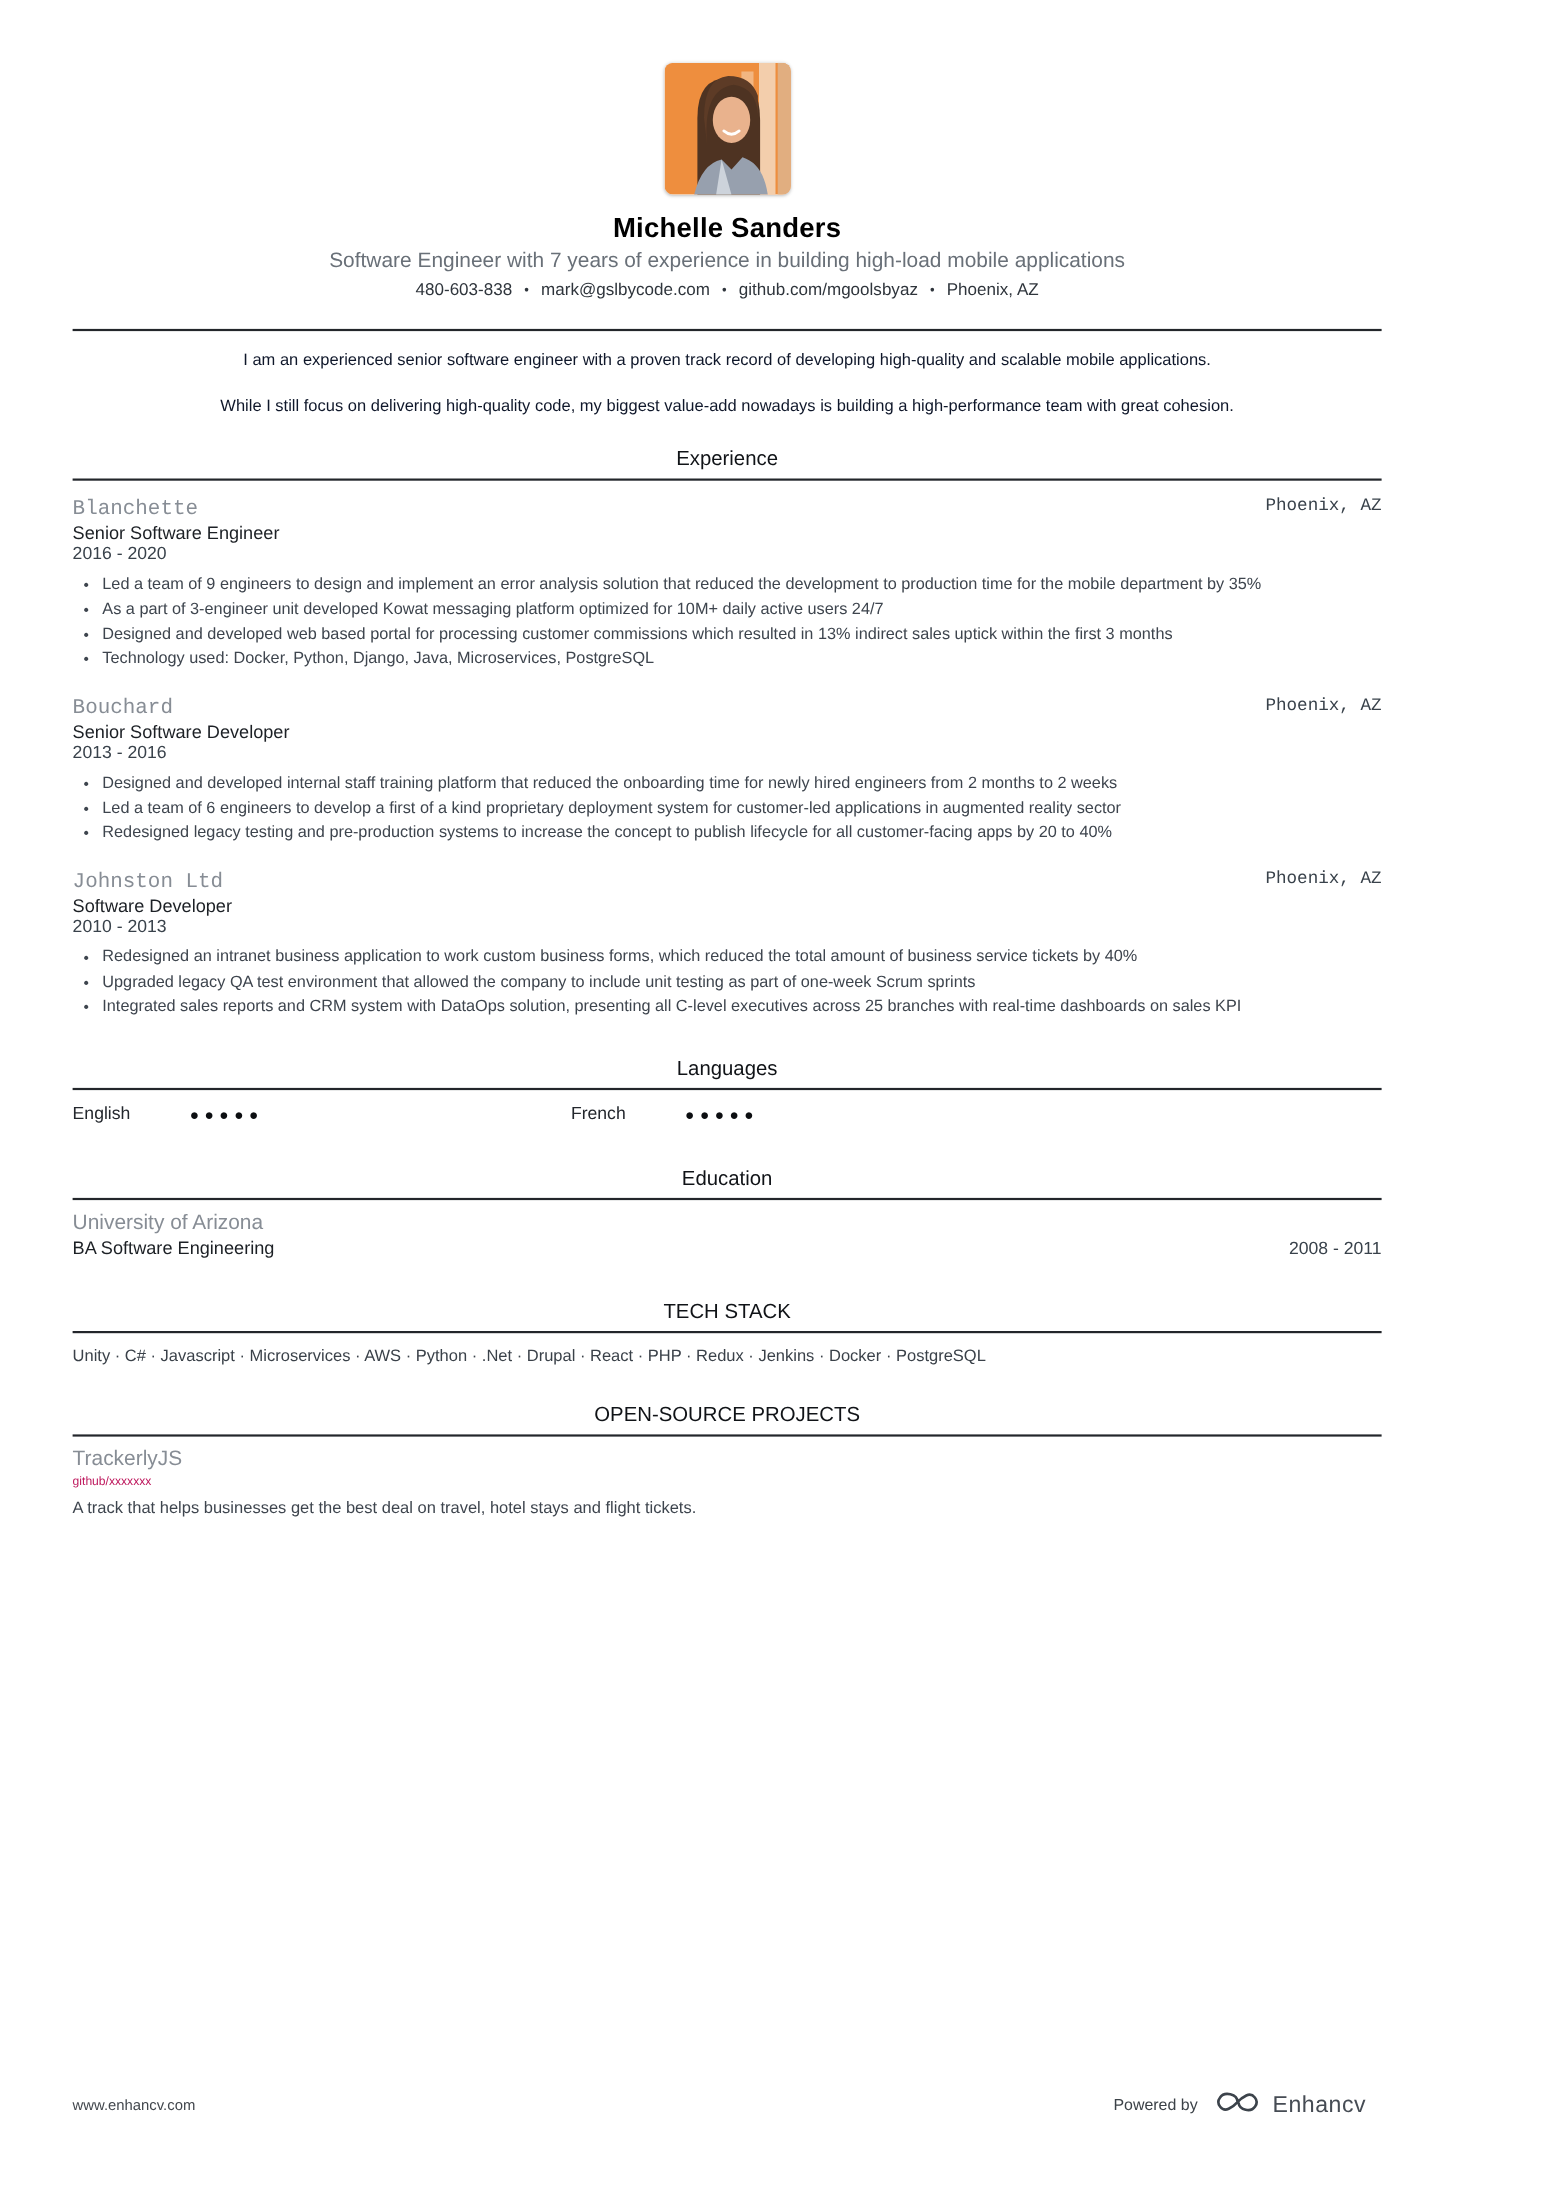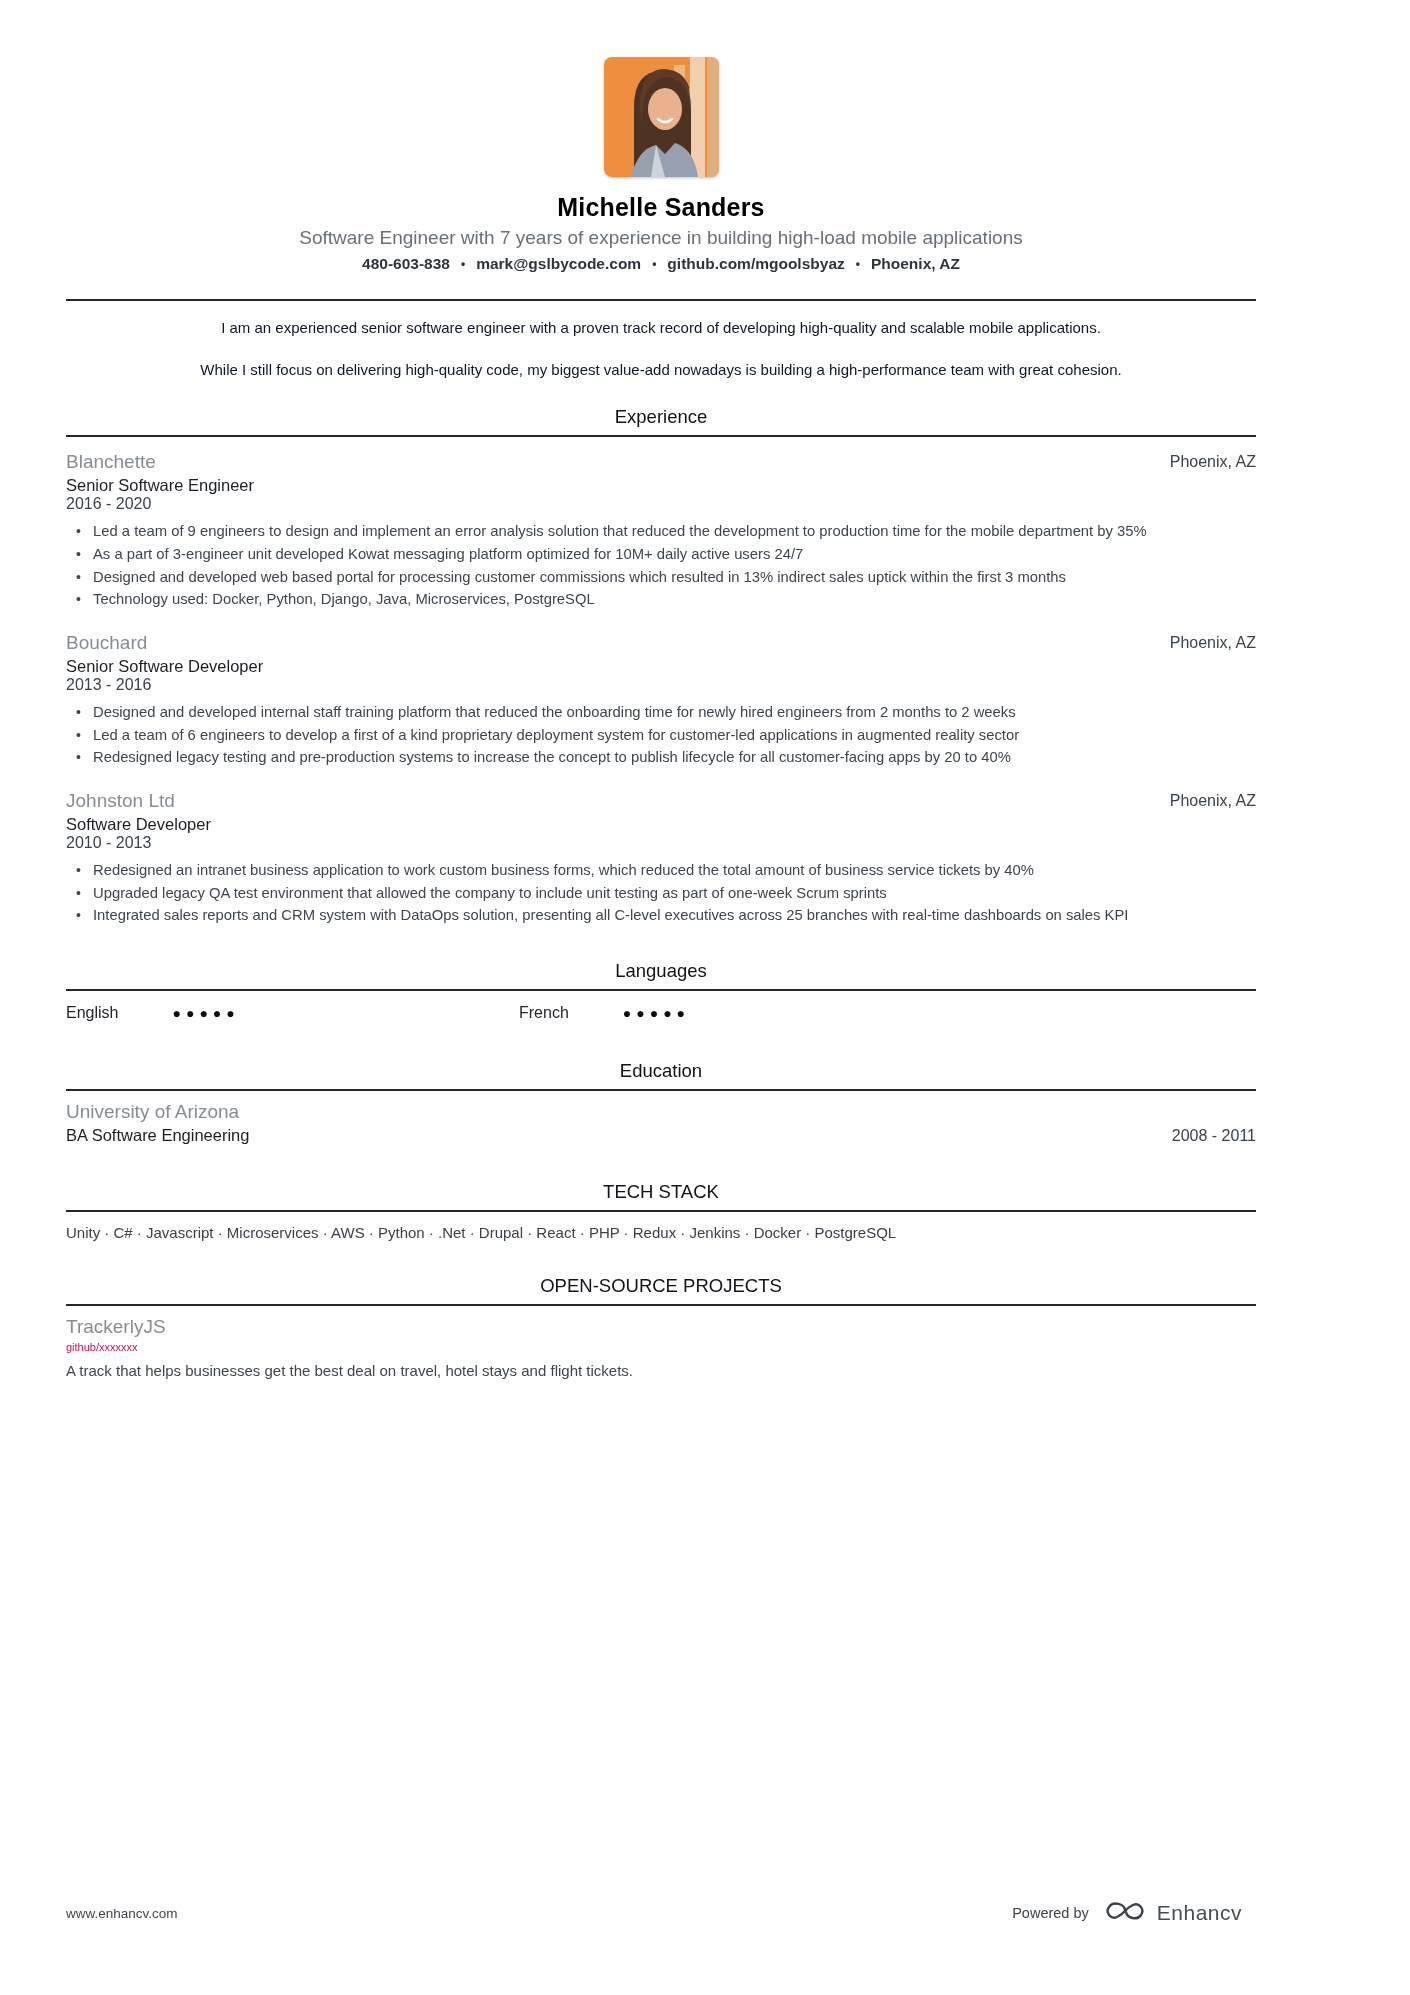--- a/index.html
+++ b/index.html
@@ -24,40 +24,40 @@
     margin-top: 16px; text-align: center;
     font-size: 25px; font-weight: 700; color: #000;
     letter-spacing: .2px;
   }
   .headline {
     margin-top: 5px; text-align: center;
     font-size: 19px; color: #697078; font-weight: 400;
   }
   .contact {
     margin-top: 6px; text-align: center;
-    font-size: 15.5px; color: #2f353c; font-weight: bold;
+    font-size: 15.5px; color: #2f353c;
   }
   .contact .sep { display: inline-block; margin: 0 11px; font-size: 12px; color: #2f353c; vertical-align: 1px; }
   .contact .link { color: #2f353c; text-decoration: none; }
 
   
   .sec { margin-top: 26px; }
   .sec-title {
     text-align: center; font-size: 18.5px; font-weight: 500; color: #101317;
   }
   .rule { margin-top: 7px; border-bottom: 2px solid #23262b; }
 
   
   .para { margin-top: 17px; font-size: 15px; line-height: 1.38; color: #0f172a; text-align: center; }
   .para + .para { margin-top: 21px; }
 
   
   .job { margin-top: 14px; }
   .job + .job { margin-top: 22px; }
-  .job-row { display: flex; justify-content: space-between; align-items: center; }
+  .job-row { display: flex; justify-content: space-between; align-items: flex-start; font-family: Liberation Mono, monospace; }
   .company { font-size: 19px; color: #878d95; font-weight: 400; }
   .loc { font-size: 16px; color: #39424b; }
   .role-row { margin-top: 3px; display: flex; justify-content: space-between; align-items: baseline; flex-direction: column; }
   .role { font-size: 16.5px; color: #1c2025; }
   .dates { font-size: 16px; color: #39424b; }
   ul.bullets { margin-top: 9px; list-style: none; }
   ul.bullets li {
     position: relative; padding-left: 27px; margin-bottom: 3px;
     font-size: 14.8px; line-height: 1.33; color: #3e454e;
   }

